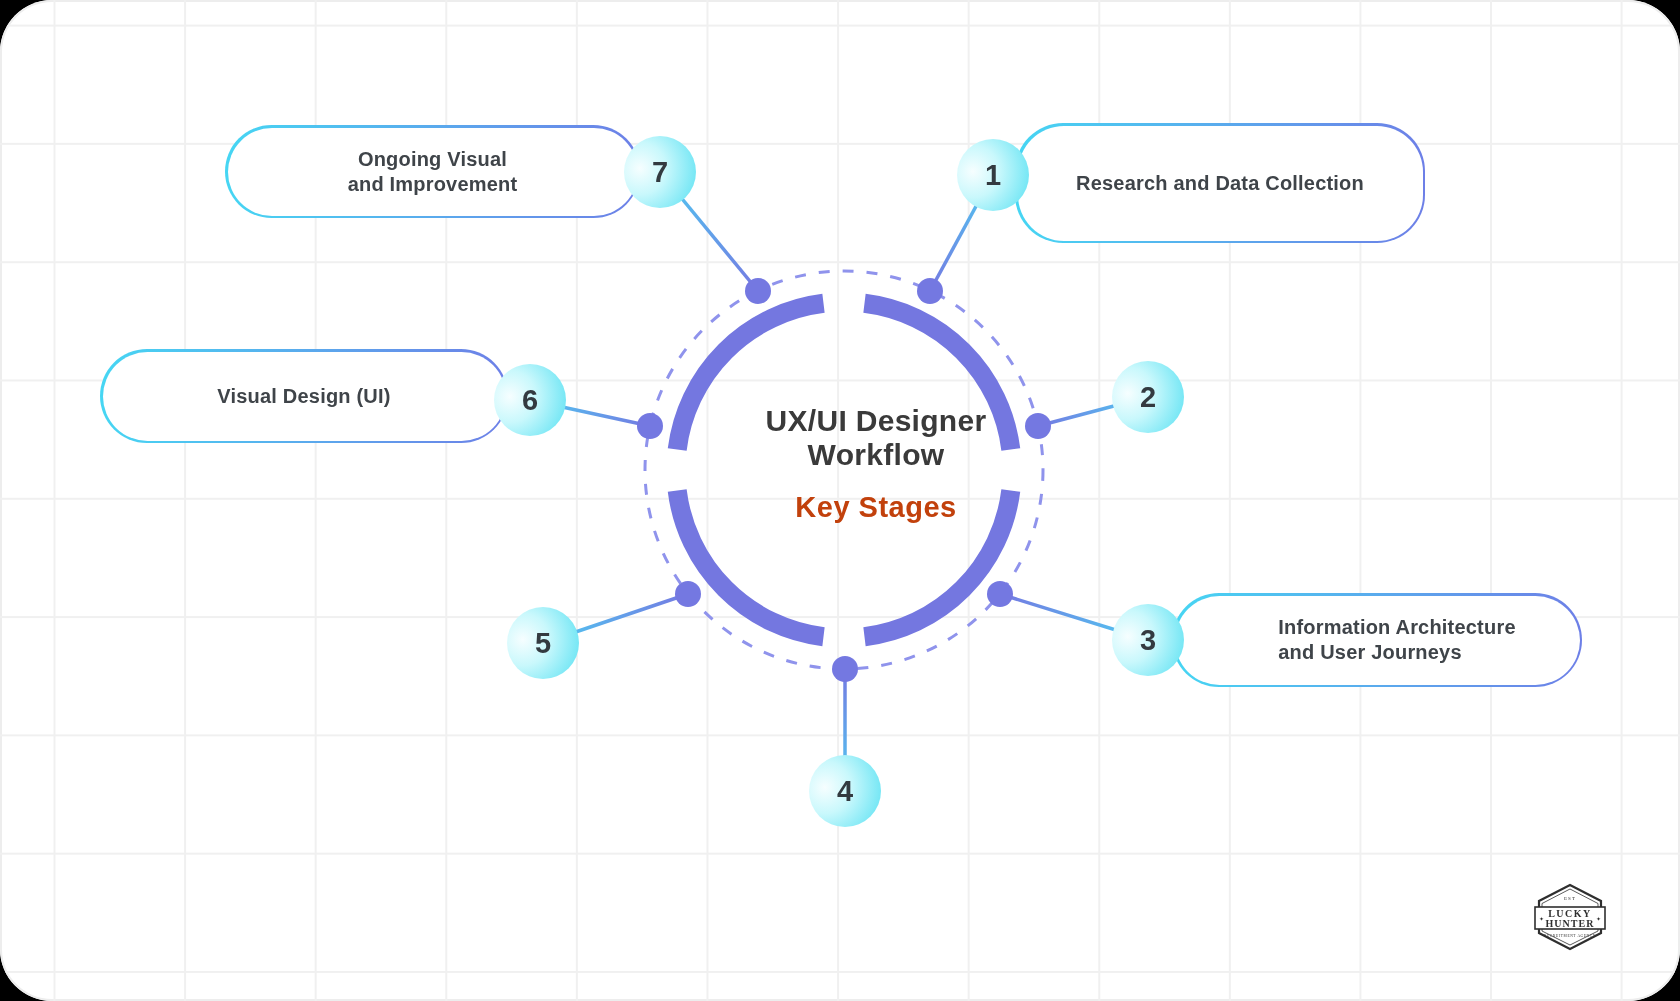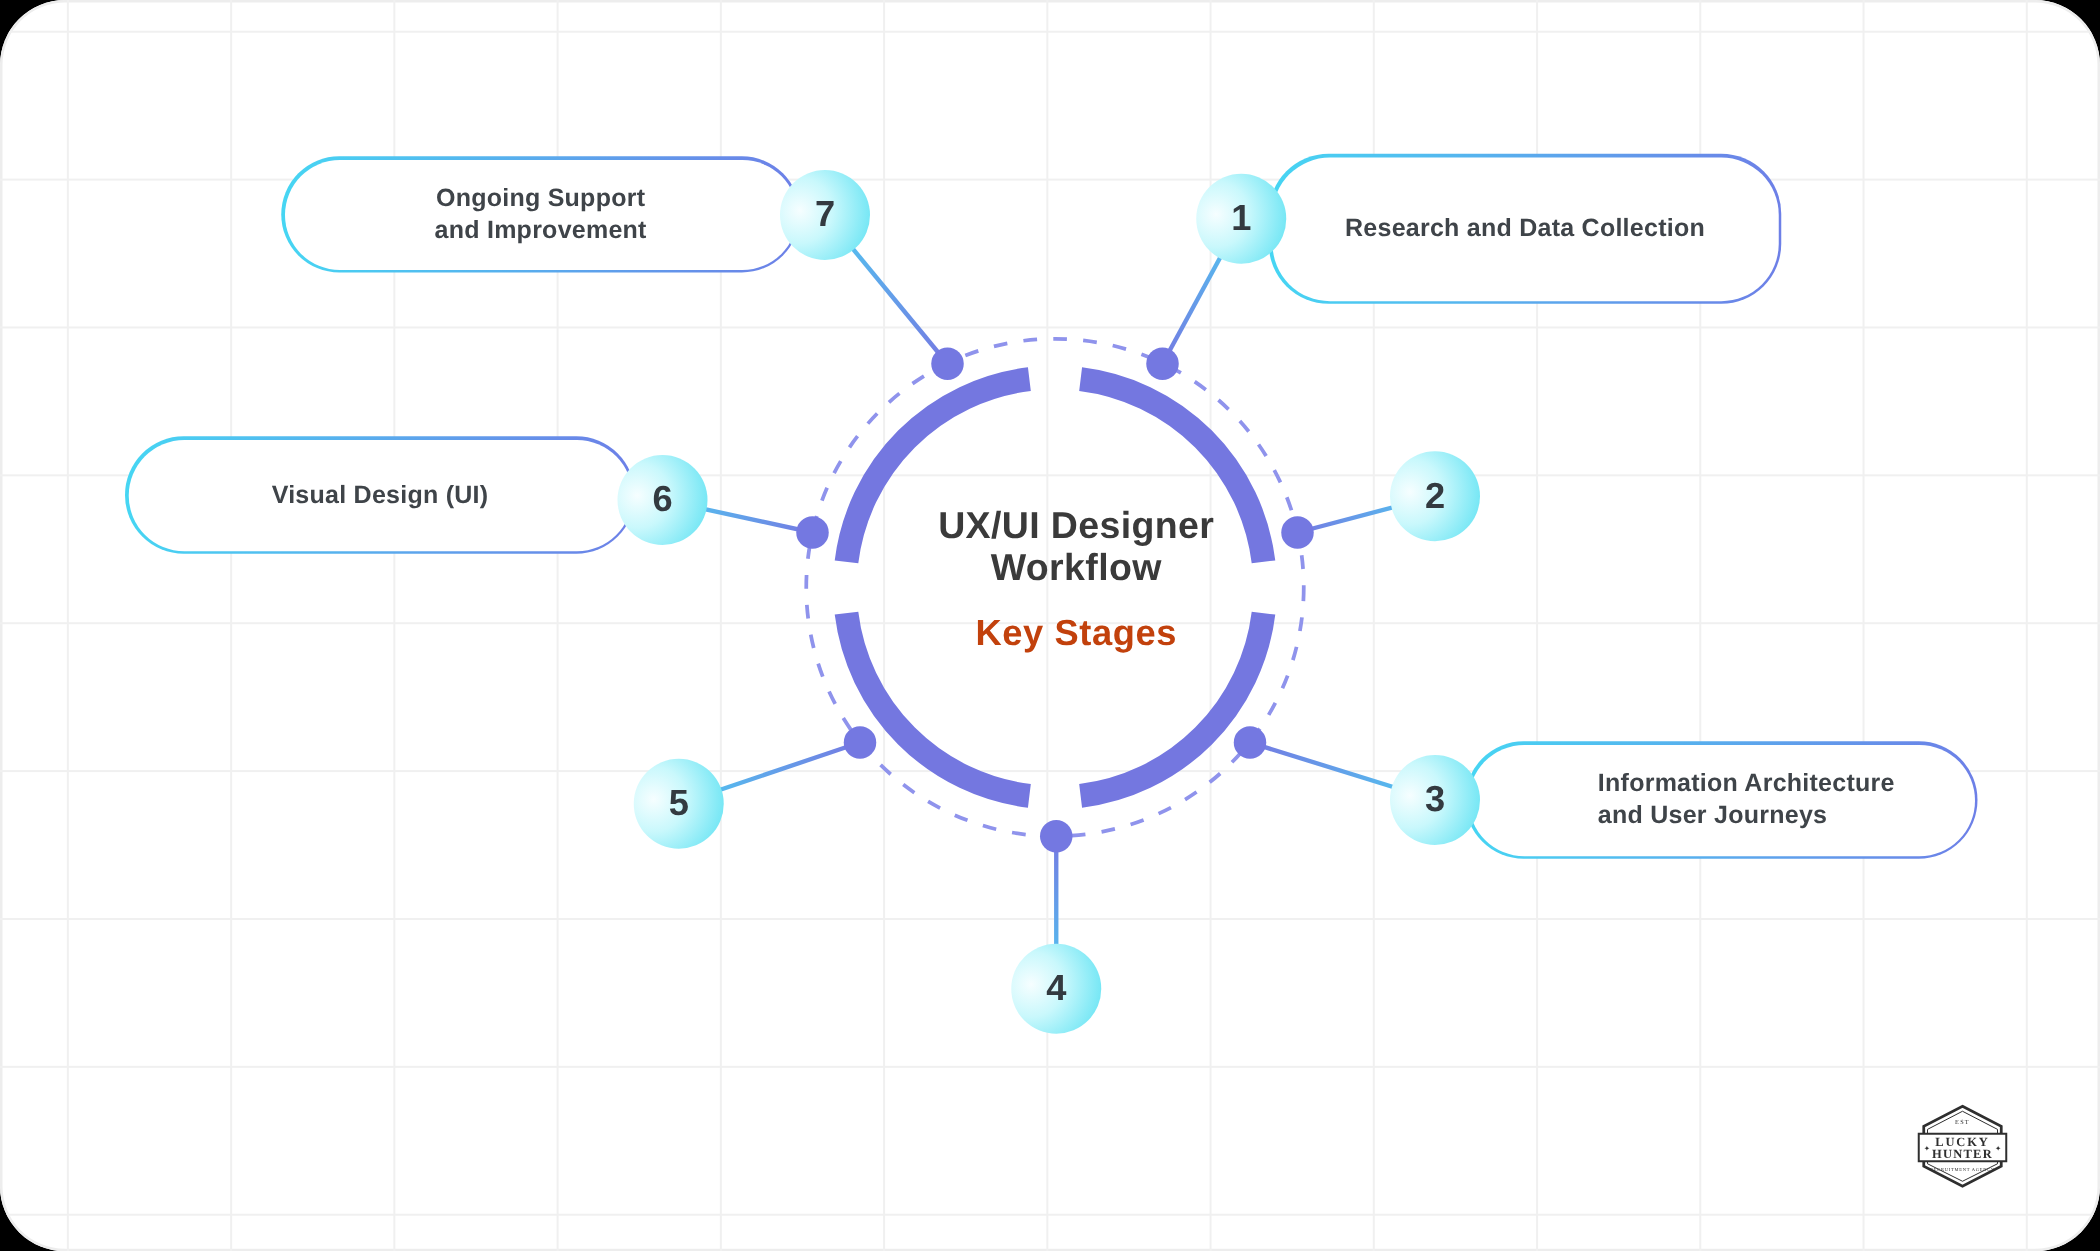--- a/index.html
+++ b/index.html
@@ -20,21 +20,21 @@
   .grid{
     position:absolute;inset:0;
     background-image:
       linear-gradient(to right,#f0f0f0 1.5px,transparent 1.5px),
       linear-gradient(to bottom,#f0f0f0 1.5px,transparent 1.5px);
     background-size:130.6px 100%,100% 118.3px;
     background-position:53.5px 0,0 24.6px;
   }
   svg.diagram{position:absolute;left:0;top:0;}
   .center-text{
-    position:absolute;left:611px;top:404px;width:500px;
+    position:absolute;left:626px;top:404px;width:500px;
     text-align:center;pointer-events:none;
   }
   .center-text .t1{
     font-size:30px;font-weight:bold;color:#3a3a3a;line-height:34px;letter-spacing:.3px;
   }
   .center-text .t2{
     margin-top:19px;font-size:29px;font-weight:bold;color:#c2410c;letter-spacing:.5px;
   }
   .pill{
     position:absolute;
@@ -156,21 +156,21 @@
 
 
   <div class="pill" style="left:100px;top:349px;width:408px;height:94px;">
     <div class="pill-inner">
       <div class="pill-label">Visual Design (UI)</div>
     </div>
   </div>
 
   <div class="pill" style="left:225px;top:125px;width:415px;height:93px;">
     <div class="pill-inner">
-      <div class="pill-label">Ongoing Support
+      <div class="pill-label">Ongoing Visual
 and Improvement</div>
     </div>
   </div>
 
   <div class="badge" style="left:957px;top:139px;">
     <span class="badge-number">1</span>
   </div>
   <div class="badge" style="left:1112px;top:361px;">
     <span class="badge-number">2</span>
   </div>

